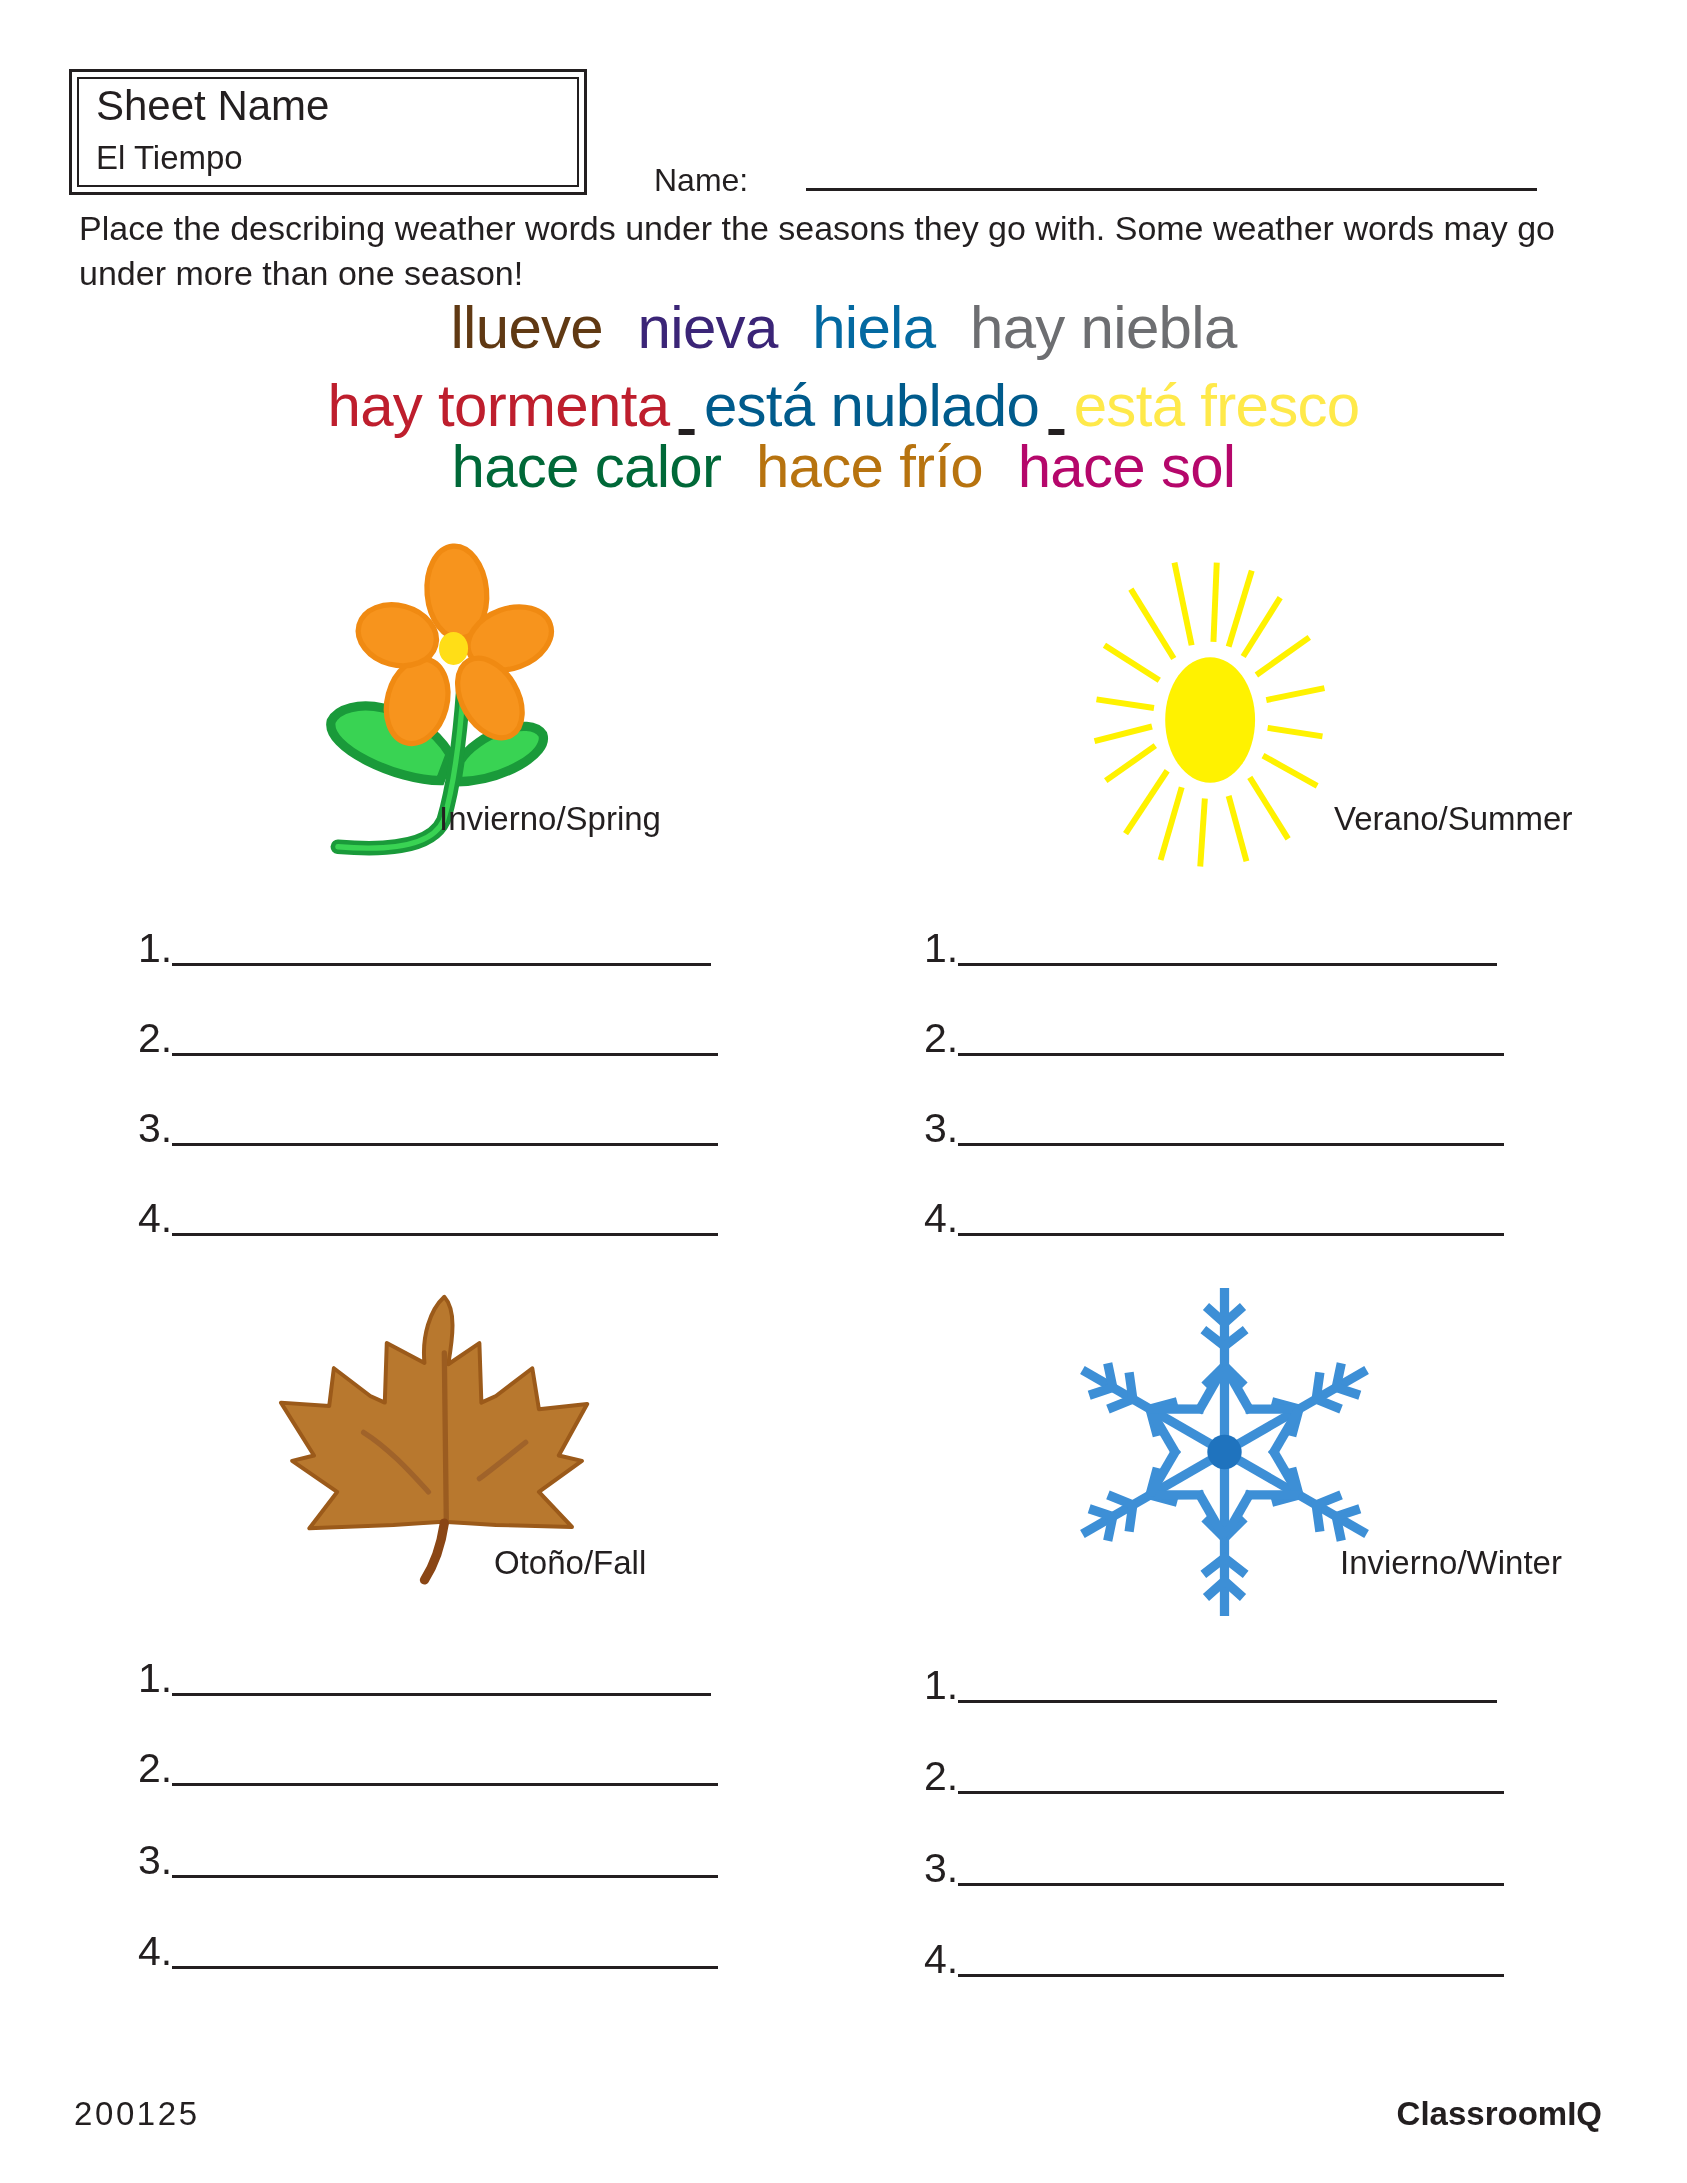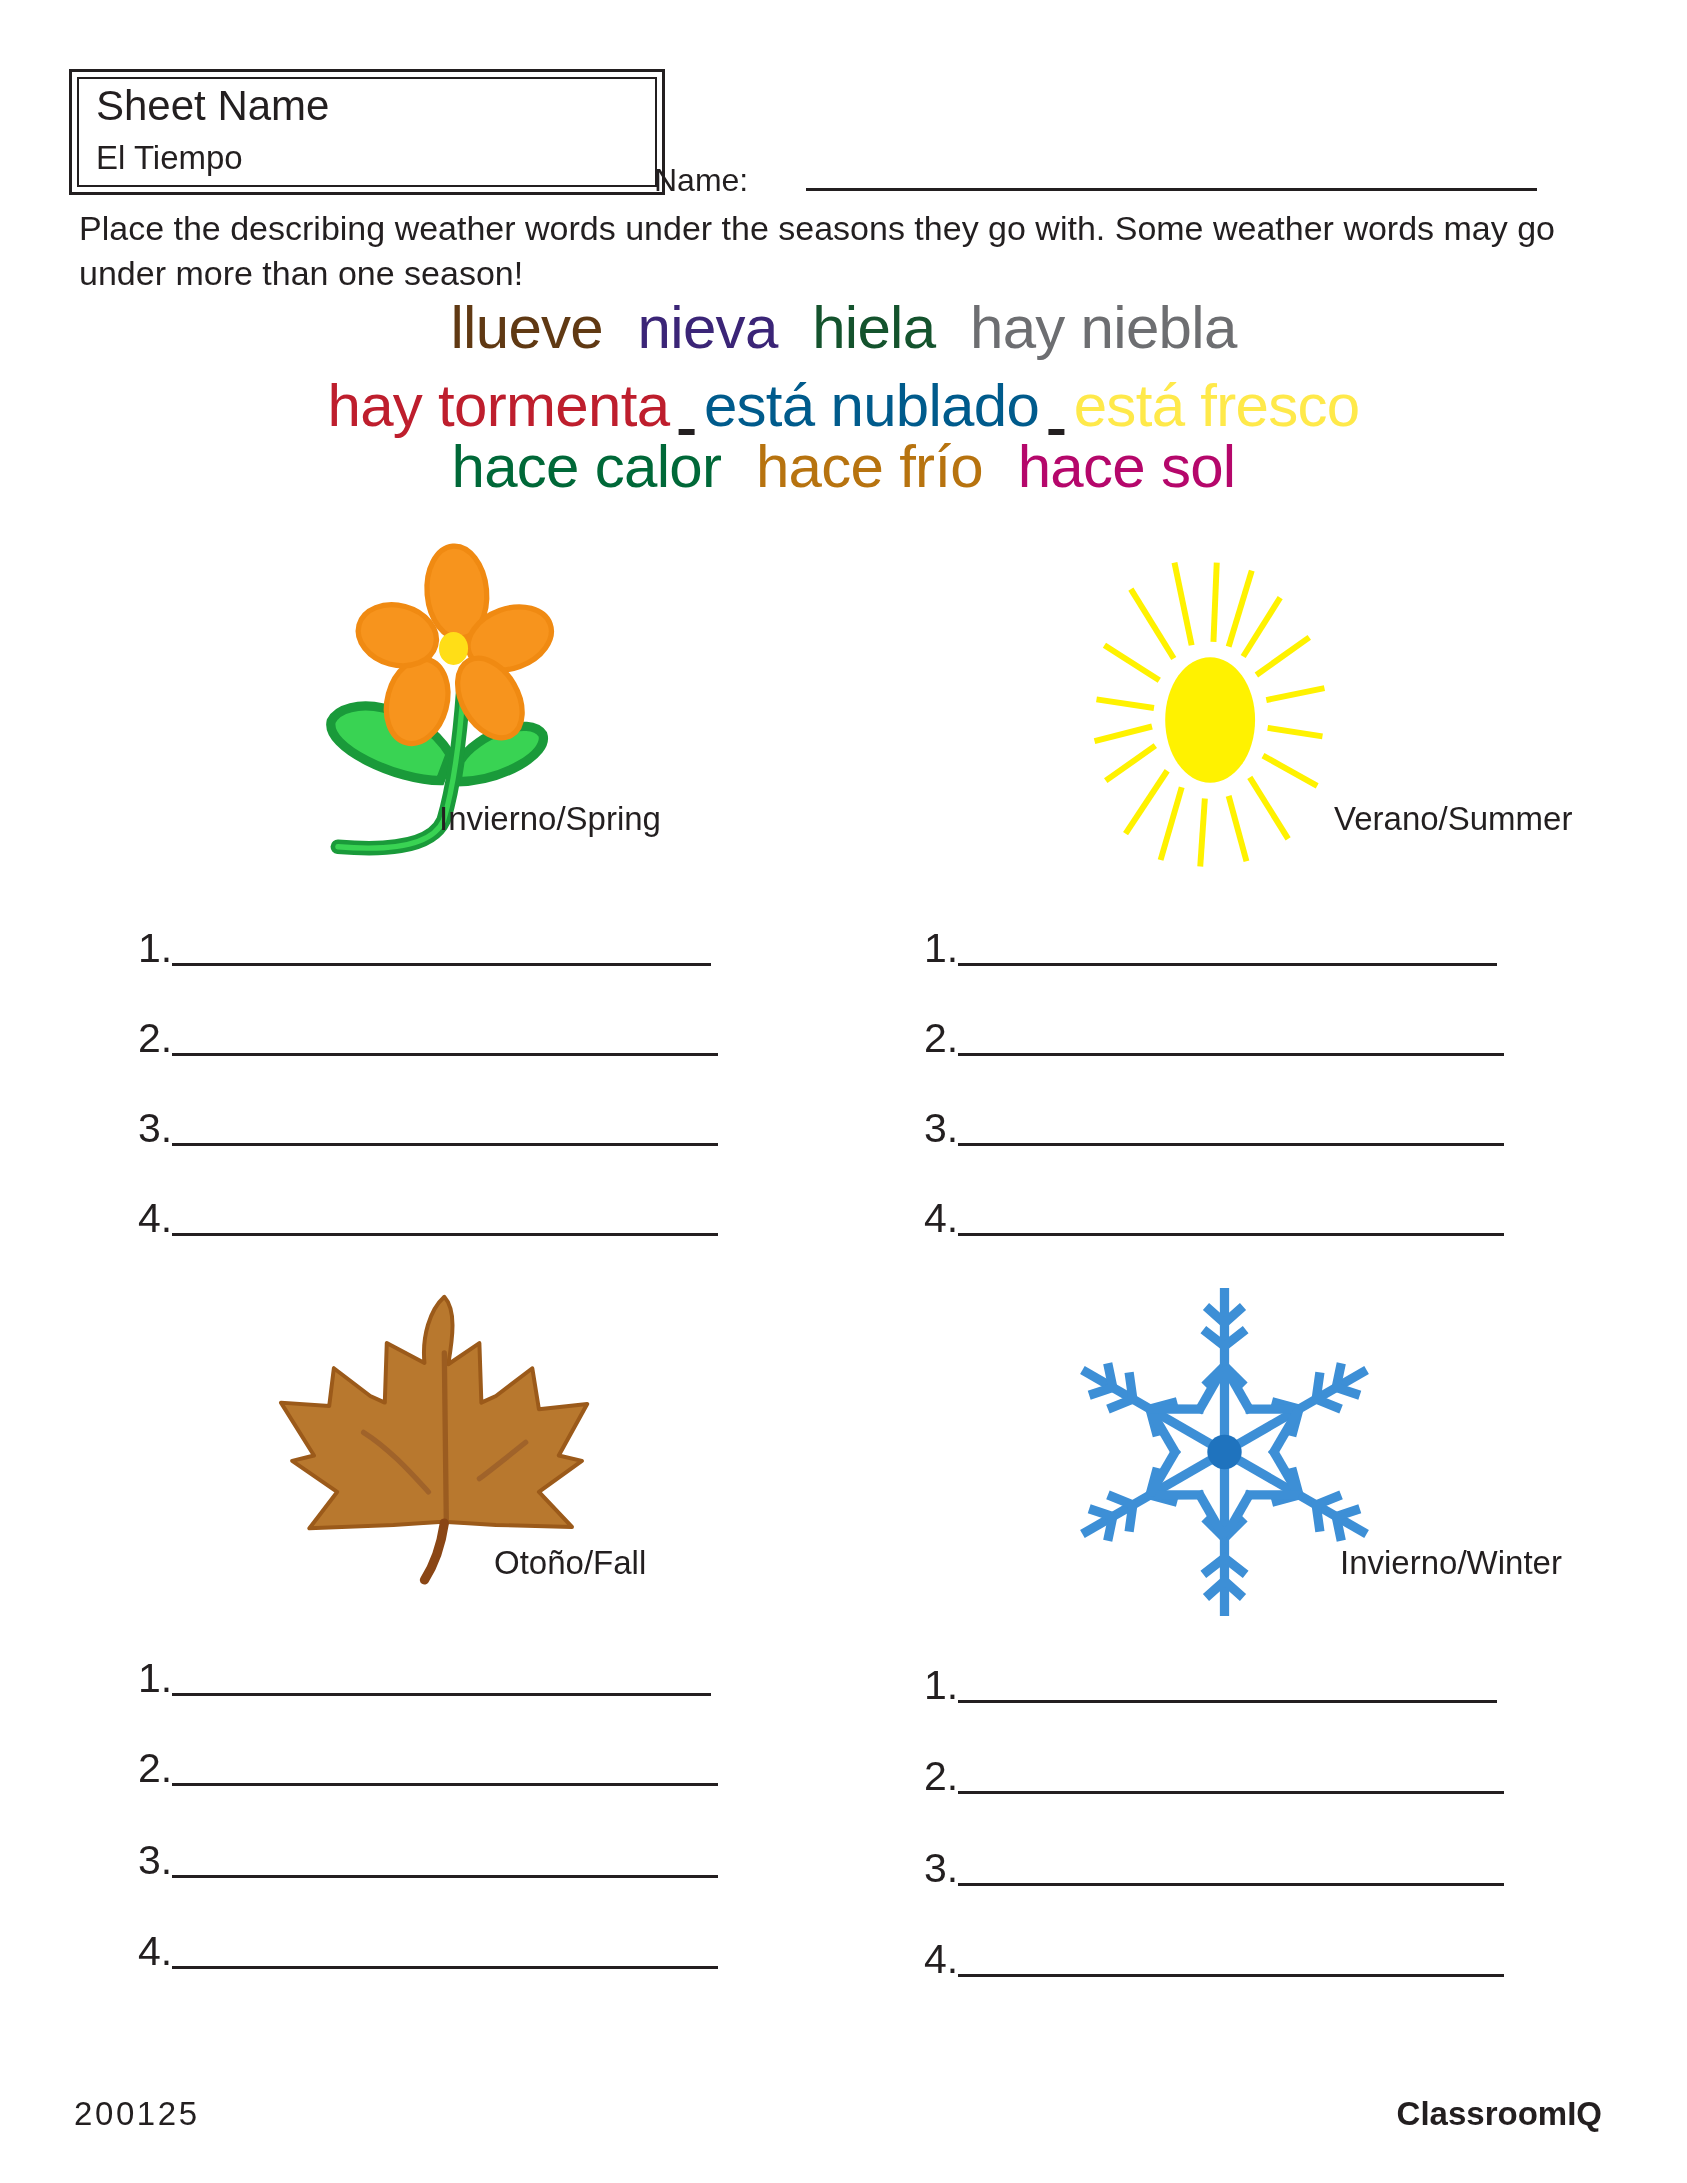--- a/index.html
+++ b/index.html
@@ -1,19 +1,19 @@
 <!DOCTYPE html>
 <html style="font-size:10.6px"><head>
 <meta charset="utf-8">
 <style>
   html, body { margin: 0; padding: 0; background: #ffffff; }
   body { width: 1687px; height: 2183px; position: relative; overflow: hidden;
          font-family: "Liberation Sans", "DejaVu Sans", sans-serif; color: #231f20; }
   .abs { position: absolute; }
-  .sheet-box { left: 69px; top: 69px; width: 596px; height: 126px;
+  .sheet-box { left: 69px; top: 69px; width: 518px; height: 126px;
                border: 3.3px solid #231f20; box-sizing: border-box; }
   .sheet-box-inner { position: absolute; left: 5.3px; top: 5.3px; right: 5.3px; bottom: 5.3px;
                      border: 2px solid #231f20; }
   .sheet-title { left: 24px; top: 6.6px; font-size: 42px; line-height: 53px; white-space: nowrap; }
   .sheet-sub { left: 24px; top: 66px; font-size: 33px; line-height: 40px; white-space: nowrap; }
   .name-label { left: 654px; top: 159px; font-size: 32px; line-height: 42px; }
   .name-line { left: 806px; top: 188px; width: 731px; height: 3.3px; background: #231f20; }
   .instructions { left: 79px; top: 206px; width: 1542px; font-size: 34px; line-height: 45px; }
   .word-row { left: 0; width: 1687px; text-align: center; font-size: 60px; line-height: 73px;
               white-space: nowrap; letter-spacing: -0.7px; }
@@ -37,21 +37,21 @@
 </div>
 
 <div class="abs name-label">Name:</div>
 <div class="abs name-line"></div>
 
 <div class="abs instructions">Place the describing weather words under the seasons they go with. Some weather words may go under more than one season!</div>
 
 <div class="abs word-row" style="top:291px;">
   <span class="word" style="color:#603913">llueve</span>
   <span class="word" style="color:#3b2577">nieva</span>
-  <span class="word" style="color:#14532d">hiela</span>
+  <span class="word" style="color:#0369a1">hiela</span>
   <span class="word" style="color:#6d6e71">hay niebla</span>
 </div>
 <div class="abs word-row" style="top:369px;text-decoration:underline;">
   <span class="word" style="color:#be1e2d">hay tormenta</span>
   <span class="word" style="color:#005b8c">está nublado</span>
   <span class="word" style="color:#ffe94a">está fresco</span>
 </div>
 <div class="abs word-row" style="top:430px;">
   <span class="word" style="color:#006838">hace calor</span>
   <span class="word" style="color:#b7730f">hace frío</span>

